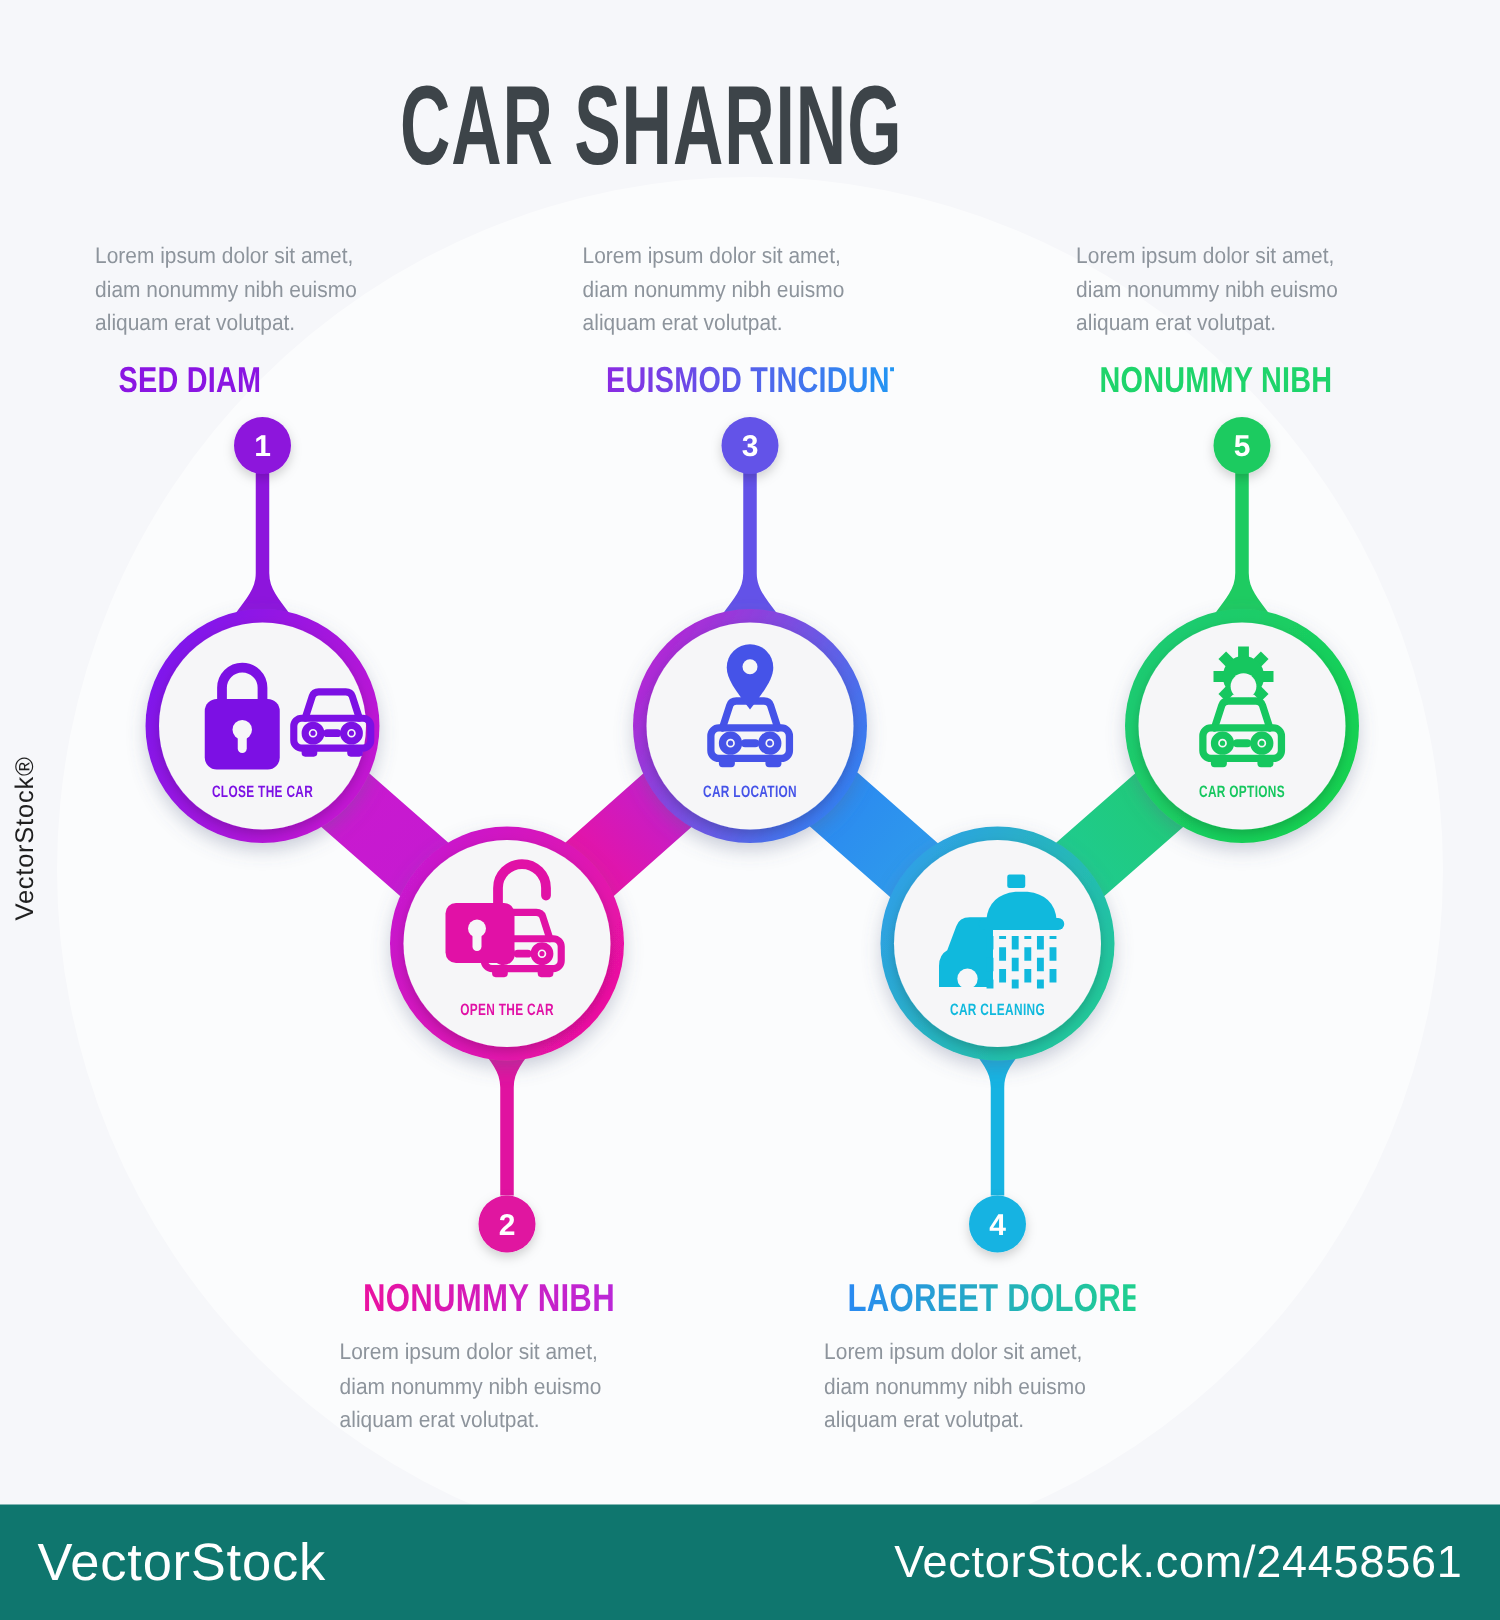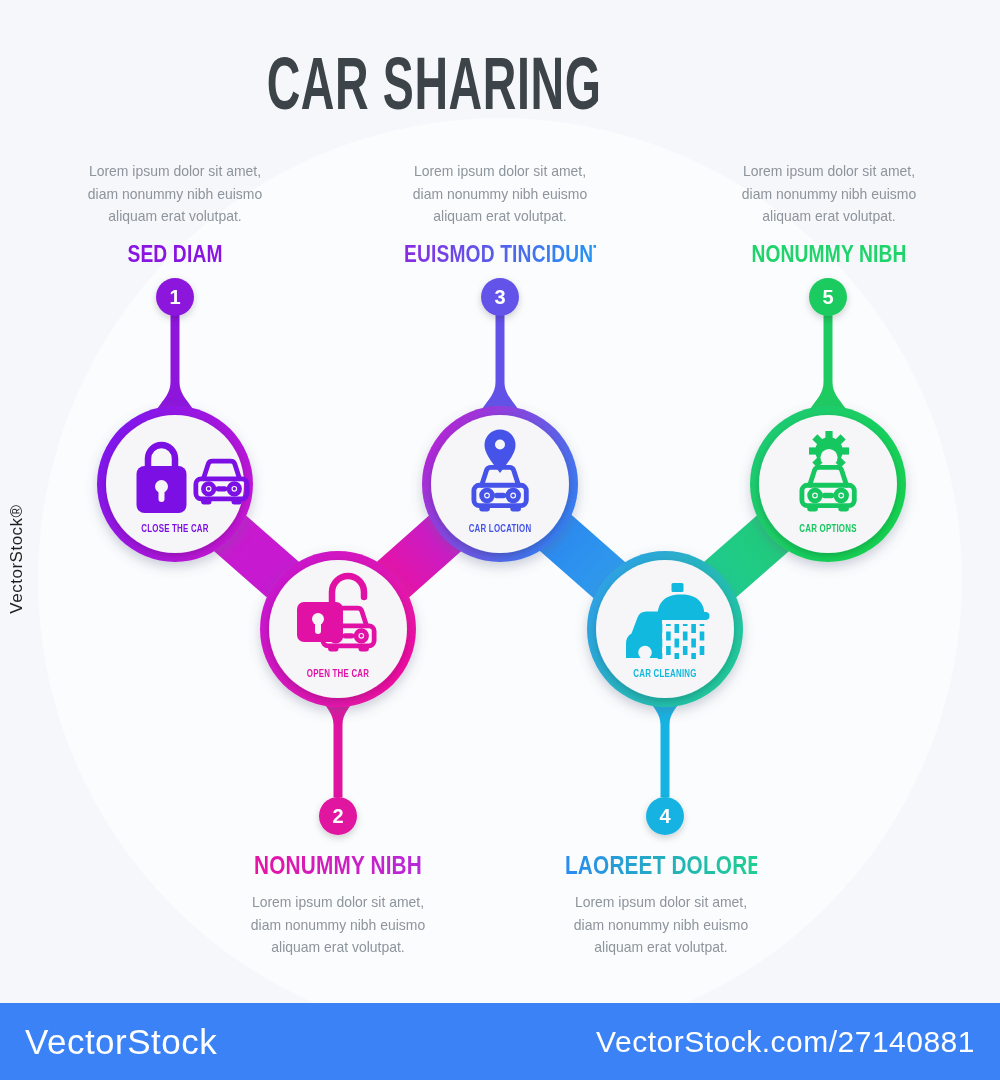--- a/index.html
+++ b/index.html
@@ -5,39 +5,39 @@
   html,body{margin:0;padding:0;}
   body{width:1000px;height:1080px;overflow:hidden;background:#f6f7fa;
        font-family:"Liberation Sans",sans-serif;}
   .stage{position:relative;width:1000px;height:1080px;background:#f6f7fa;}
   .bg-circle{position:absolute;left:38px;top:118px;width:924px;height:924px;
        border-radius:50%;background:rgba(255,255,255,.6);}
   .diagram-svg{position:absolute;left:0;top:0;pointer-events:none;}
   .title-wrap{position:absolute;left:0;top:46px;width:868px;text-align:center;}
   .title-wrap h1{margin:0;font-size:75px;line-height:1;font-weight:bold;color:#3d4449;
        display:inline-block;transform:scaleX(.62);letter-spacing:1px;white-space:nowrap;}
-  .txt{position:absolute;width:240px;text-align:center;}
+  .txt{position:absolute;width:240px;text-align:left;}
   .body{margin:0;font-size:15px;line-height:22.5px;color:#8d949c;
        white-space:pre-line;transform:scaleX(.93);}
   .hd{margin-top:12px;font-size:24px;font-weight:bold;letter-spacing:.2px;
        transform:scaleX(.8);white-space:nowrap;}
   .hd-lg{font-size:26px;}
   .bot .hd{margin:0 0 10px 0;}
   .c-sed{color:#8a15e2;}
   .c-nonummy-top{color:#1ed46b;}
   .g-euismod{background:linear-gradient(90deg,#8a2be2,#2196f3);
        -webkit-background-clip:text;background-clip:text;color:transparent;}
   .g-nonummy-bot{background:linear-gradient(90deg,#ea12a0,#b32ae0);
        -webkit-background-clip:text;background-clip:text;color:transparent;}
   .g-laoreet{background:linear-gradient(90deg,#2a8af2,#1fd08e);
        -webkit-background-clip:text;background-clip:text;color:transparent;}
   .wm-side{position:absolute;left:-63px;top:548px;width:162px;height:22px;
        text-align:center;transform:rotate(-90deg);font-size:17px;color:#1f1f1f;
        letter-spacing:.5px;}
-  .wm-bar{position:absolute;left:0;top:1003px;width:1000px;height:77px;background:#3b82f6;
+  .wm-bar{position:absolute;left:0;top:1003px;width:1000px;height:77px;background:#0f766e;
        display:flex;align-items:center;justify-content:space-between;
        padding:0 25px;box-sizing:border-box;}
   .wm-bar .wm-left{color:#fff;font-size:35px;letter-spacing:.5px;}
   .wm-bar .wm-right{color:#fff;font-size:30px;letter-spacing:.5px;}
   svg text{font-family:"Liberation Sans",sans-serif;}
   .step-label{font-size:11px;font-weight:bold;letter-spacing:.3px;text-anchor:middle;}
   .badge-num{font-size:20px;font-weight:bold;fill:#ffffff;text-anchor:middle;}
 </style>
 </head>
 <body>
@@ -248,15 +248,15 @@
     <text class="step-label" fill="#7c10e4" transform="translate(175,531.5) scale(0.72,1)">CLOSE THE CAR</text>
     <text class="step-label" fill="#e111a6" transform="translate(338,676.5) scale(0.72,1)">OPEN THE CAR</text>
     <text class="step-label" fill="#4553e8" transform="translate(500,531.5) scale(0.72,1)">CAR LOCATION</text>
     <text class="step-label" fill="#10b9dd" transform="translate(665,676.5) scale(0.72,1)">CAR CLEANING</text>
     <text class="step-label" fill="#16c75f" transform="translate(828,531.5) scale(0.72,1)">CAR OPTIONS</text>
   </svg>
 
   <div class="wm-side">VectorStock®</div>
   <div class="wm-bar">
     <span class="wm-left">VectorStock</span>
-    <span class="wm-right">VectorStock.com/27140881</span>
+    <span class="wm-right">VectorStock.com/24458561</span>
   </div>
 </div>
 
 </body></html>

